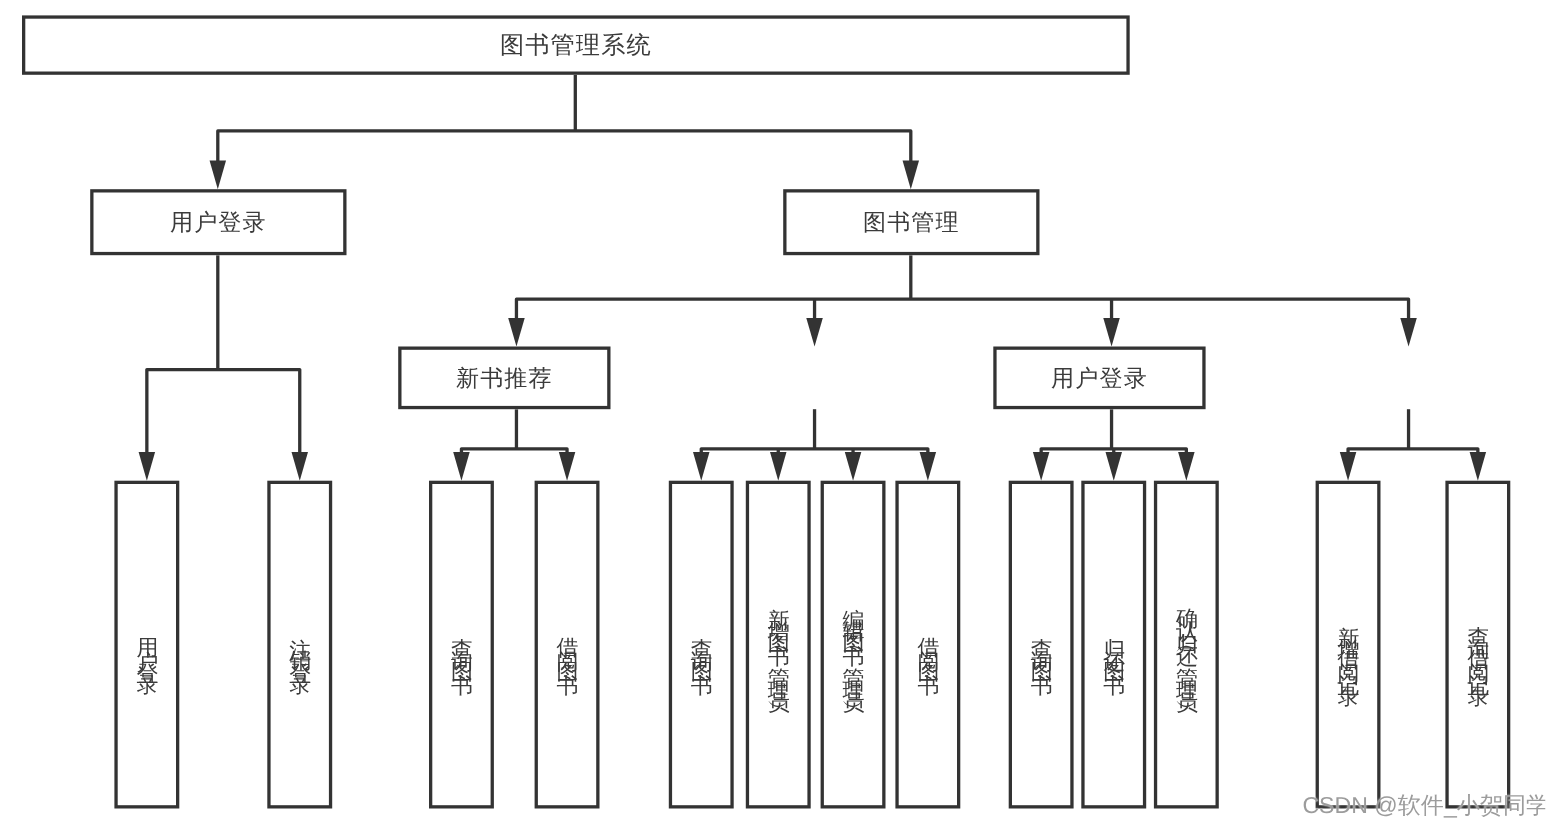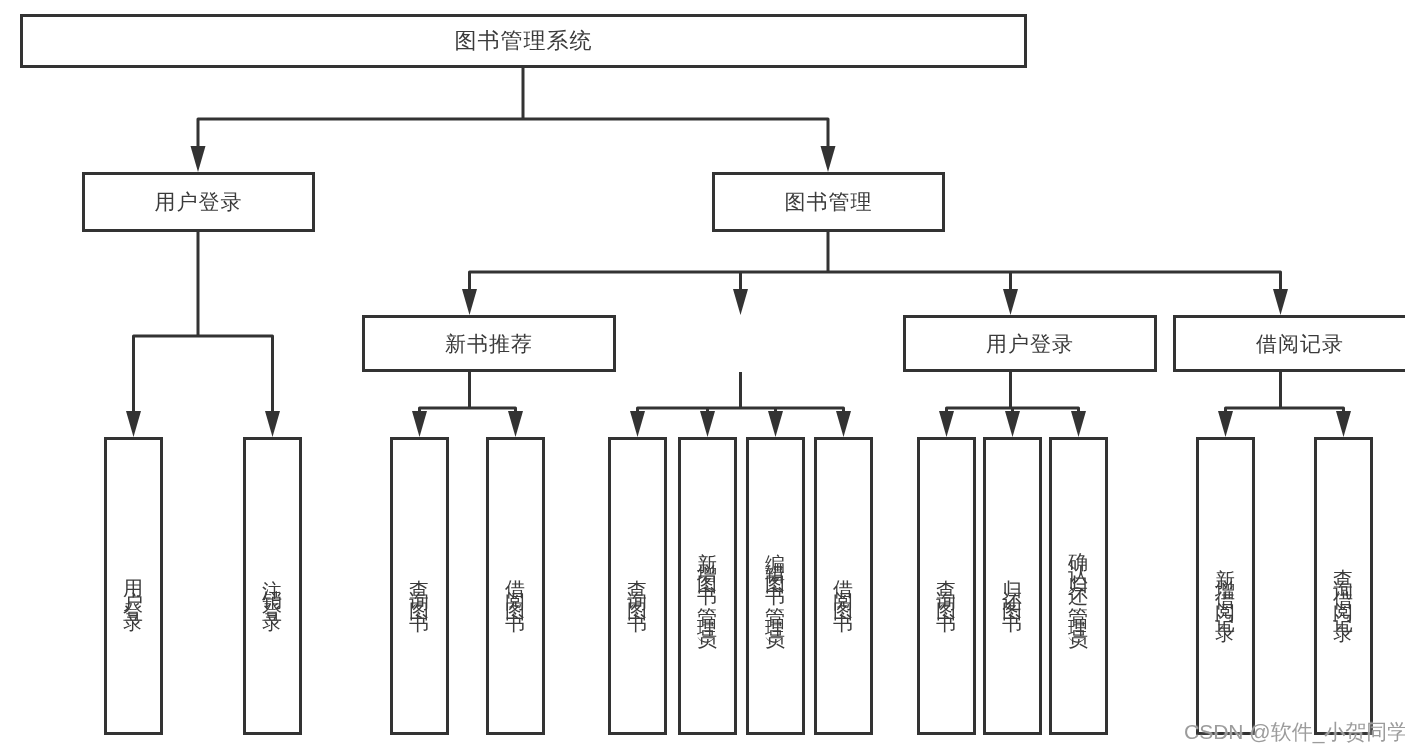--- a/index.html
+++ b/index.html
@@ -46,21 +46,21 @@
   .box .hlabel{
     font-size:21px;
     letter-spacing:1px;
     white-space:nowrap;
   }
   .root{left:20px;top:14px;width:1007px;height:54px;}
   .root .hlabel{font-size:22px;}
   .lvl2{width:233px;height:60px;top:172px;}
   .lvl2.a{left:82px;}
   .lvl2.b{left:712px;}
-  .lvl3{width:254px;height:57px;top:315px;}
+  .lvl3{width:193px;height:57px;top:315px;}
   .lvl3.c1{left:362px;}
   .lvl3.c2{left:633px;}
   .lvl3.c3{left:903px;}
   .lvl3.c4{left:1173px;}
   .leaf{width:59px;height:298px;top:437px;}
   .leaf .vlabel{
     writing-mode:vertical-rl;
     text-orientation:mixed;
     font-size:20px;
     line-height:1;
@@ -147,23 +147,20 @@
   <div class="box lvl2 b">
     <span class="hlabel">图书管理</span>
   </div>
 
   <div class="box lvl3 c1">
     <span class="hlabel">新书推荐</span>
   </div>
   <div class="box lvl3 c3">
     <span class="hlabel">用户登录</span>
   </div>
-  <div class="box lvl3 c4">
-    <span class="hlabel">借阅记录</span>
-  </div>
 
   <div class="box leaf p1">
     <span class="vlabel">用户登录</span>
   </div>
   <div class="box leaf p2">
     <span class="vlabel">注销登录</span>
   </div>
 
   <div class="box leaf p3">
     <span class="vlabel">查询图书</span>

